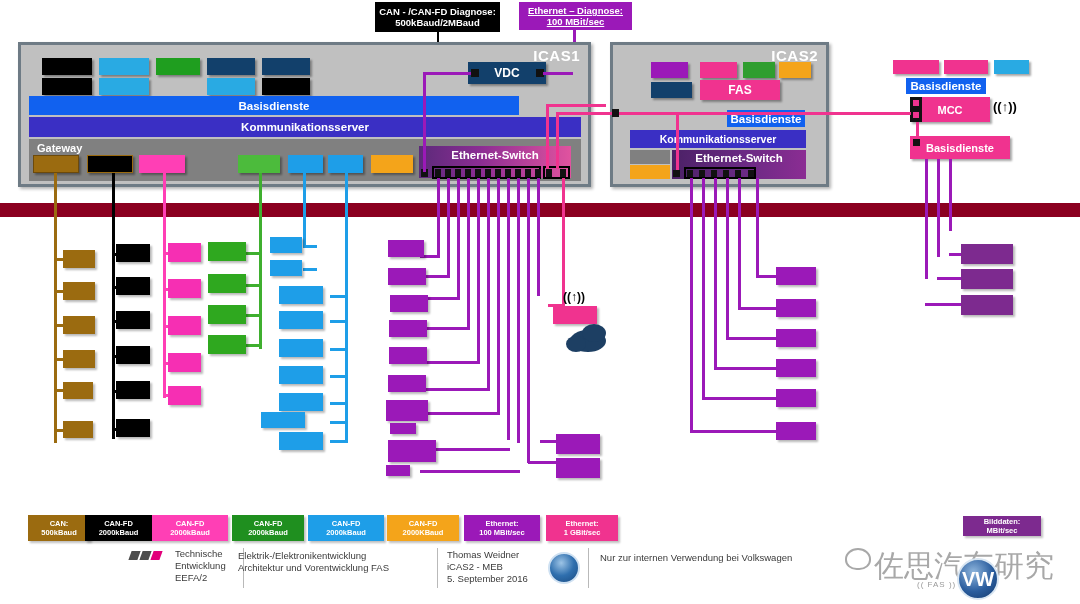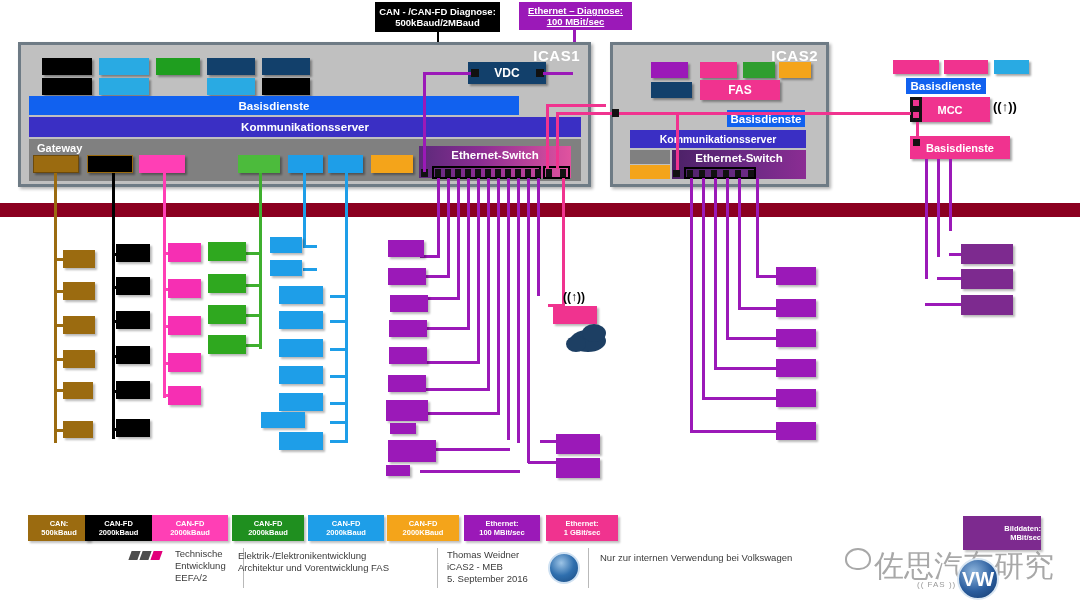--- a/index.html
+++ b/index.html
@@ -474,21 +474,21 @@
     <span>2000KBaud</span>
   </div>
   <div class="legend-item" style="left:464px; top:515px; width:76px; height:26px; background:#9b19b8;">
     <span>Ethernet:</span>
     <span>100 MBit/sec</span>
   </div>
   <div class="legend-item" style="left:546px; top:515px; width:72px; height:26px; background:#f0338f;">
     <span>Ethernet:</span>
     <span>1 GBit/sec</span>
   </div>
-  <div class="legend-item" style="left:963px; top:516px; width:78px; height:34px; background:#7d2a8f;align-items:flex-end;">
+  <div class="legend-item" style="left:963px; top:516px; width:78px; height:20px; background:#7d2a8f;">
     <span>Bilddaten:</span>
     <span>MBit/sec</span>
   </div>
 
   <div class="abs" style="left:130px; top:551px; width:36px; height:10px;">
     <div class="abs" style="left:0px; top:0px; width:9px; height:9px; background:#4d4d4d; transform:skewX(-20deg);"></div>
     <div class="abs" style="left:11px; top:0px; width:9px; height:9px; background:#4d4d4d; transform:skewX(-20deg);"></div>
     <div class="abs" style="left:22px; top:0px; width:9px; height:9px; background:#e2007a; transform:skewX(-20deg);"></div>
   </div>
   <div class="footer-txt" style="left:175px; top:548px;">

